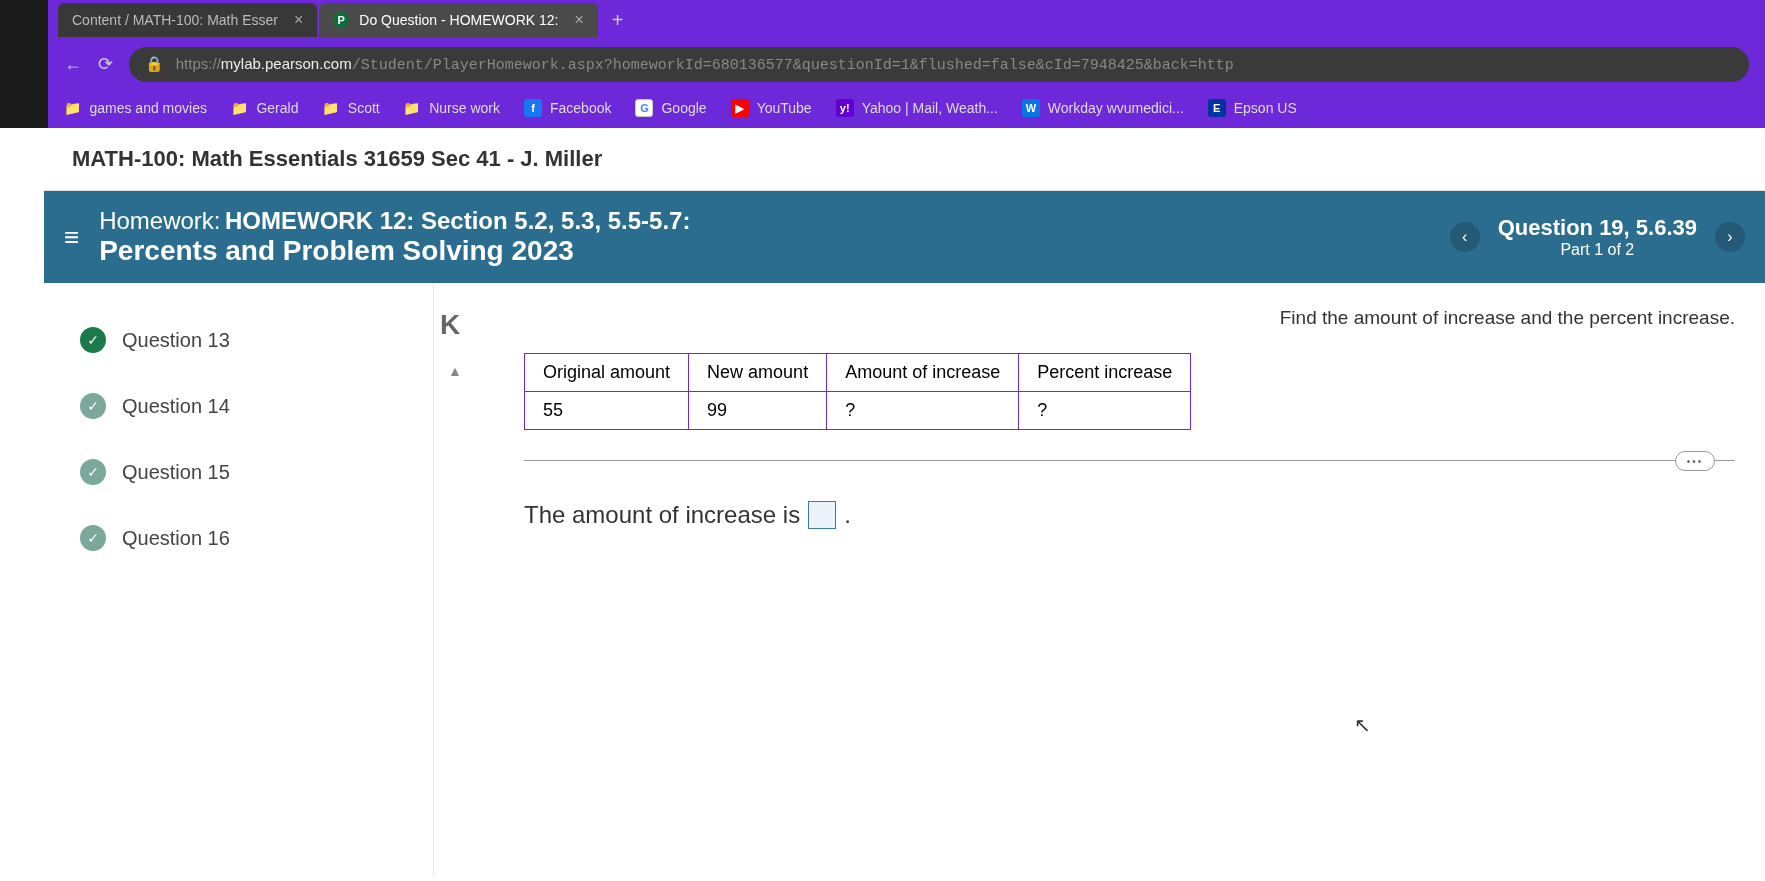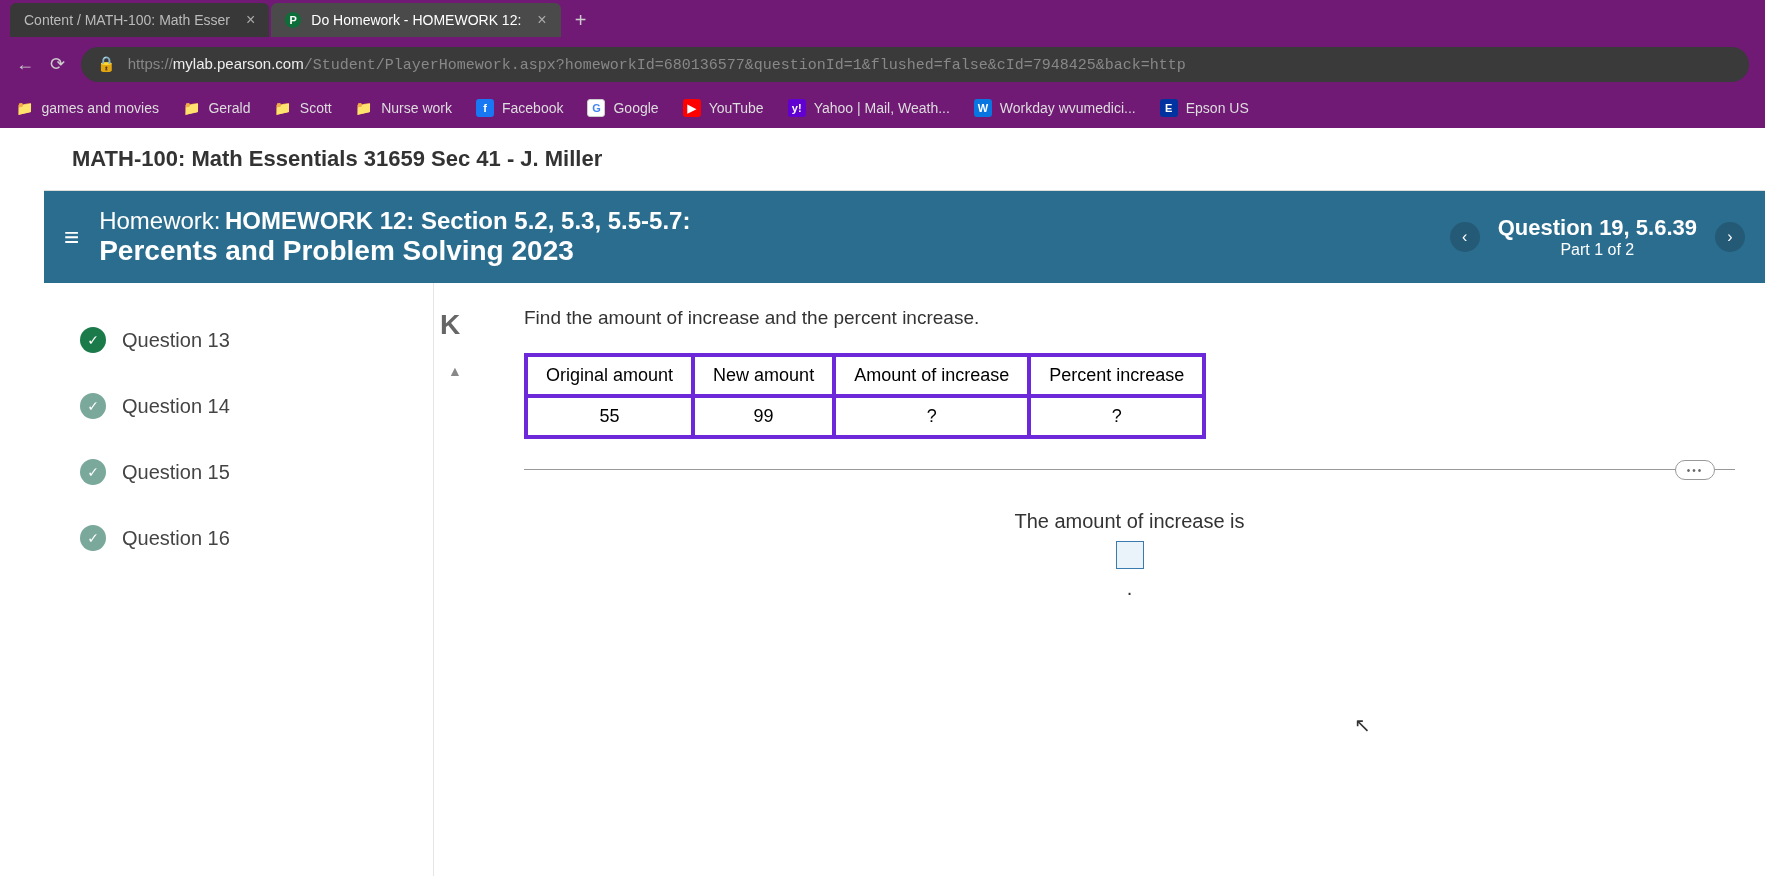--- a/index.html
+++ b/index.html
@@ -1,18 +1,18 @@
 <!DOCTYPE html>
 <html><head>
 <meta charset="utf-8">
 <style>
 * { margin: 0; padding: 0; box-sizing: border-box; font-family: Arial, sans-serif; }
 body { width: 1765px; height: 881px; background: #1a1a1a; overflow: hidden; }
 
-.browser-chrome { background: #701a75; color: #ccc; }
+.browser-chrome { background: #6d28d9; color: #ccc; margin-left: 48px; }
 .tab-bar { display: flex; align-items: center; height: 40px; padding: 0 10px; gap: 2px; }
 .tab { display: flex; align-items: center; gap: 10px; padding: 8px 14px; border-radius: 6px 6px 0 0; font-size: 14px; cursor: pointer; }
 .tab.inactive { background: #383838; color: #bbb; }
 .tab.active { background: #4a4a4a; color: #fff; }
 .tab-icon { width: 16px; height: 16px; border-radius: 50%; display: inline-flex; align-items: center; justify-content: center; font-size: 11px; font-weight: bold; }
 .tab-close { font-size: 16px; color: #aaa; margin-left: 6px; }
 .new-tab { color: #ccc; font-size: 20px; padding: 0 12px; }
 
 .nav-bar { display: flex; align-items: center; height: 48px; padding: 0 16px; gap: 16px; }
 .nav-icon { color: #ccc; font-size: 18px; cursor: pointer; }
@@ -45,46 +45,46 @@
 .sidebar { width: 390px; padding: 24px 28px; border-right: 1px solid #e5e5e5; }
 .sidebar-title { font-size: 28px; color: #333; margin-bottom: 30px; }
 .q-item { display: flex; align-items: center; gap: 16px; padding: 20px 8px; font-size: 20px; color: #444; cursor: pointer; }
 .status-icon { width: 26px; height: 26px; border-radius: 50%; display: flex; align-items: center; justify-content: center; font-size: 14px; color: #fff; }
 .status-done { background: #1a7a4a; }
 .status-partial { background: #7aa89a; }
 
 .main-panel { flex: 1; padding: 24px 30px; position: relative; }
 .collapse-btn { position: absolute; left: 6px; top: 26px; font-size: 28px; color: #666; cursor: pointer; font-weight: bold; }
 .scroll-arrow { position: absolute; left: 14px; top: 80px; color: #888; font-size: 14px; }
-.prompt { font-size: 19px; color: #333; margin-left: 60px; margin-bottom: 24px; }
+.prompt { font-size: 19px; color: #333; margin-left: 60px; margin-bottom: 24px; text-align: right; }
 
 .data-table { border-collapse: collapse; margin-left: 60px; margin-bottom: 30px; }
-.data-table th, .data-table td { border: 4px solid #6d28d9; padding: 8px 18px; font-size: 18px; text-align: center; }
+.data-table th, .data-table td { border: 1px solid #6d28d9; padding: 8px 18px; font-size: 18px; text-align: left; }
 .data-table th { font-weight: normal; }
 
 .divider-row { margin: 30px 0 40px 60px; border-top: 1px solid #999; position: relative; }
 .divider-pill { position: absolute; right: 20px; top: -10px; width: 40px; height: 20px; border: 1px solid #999; border-radius: 10px; background: #fff; display: flex; align-items: center; justify-content: center; font-size: 10px; letter-spacing: 2px; color: #666; }
 
-.answer-line { margin-left: 60px; font-size: 20px; color: #333; display: flex; align-items: center; gap: 8px; flex-direction: column; }
+.answer-line { margin-left: 60px; font-size: 24px; color: #333; display: flex; align-items: center; gap: 8px; }
 .answer-box { width: 28px; height: 28px; border: 1px solid #3a7aaf; background: #eaf3fa; }
 
 .cursor-ptr { position: absolute; left: 920px; top: 430px; font-size: 20px; color: #333; }
 </style>
 </head>
 <body>
 
 <div class="browser-chrome">
   <div class="tab-bar">
     <div class="tab inactive">
       <span>Content / MATH-100: Math Esser</span>
       <span class="tab-close">×</span>
     </div>
     <div class="tab active">
       <span class="tab-icon" style="background:#0d6e3a;">P</span>
-      <span>Do Homework - HOMEWORK 12:</span>
+      <span>Do Question - HOMEWORK 12:</span>
       <span class="tab-close">×</span>
     </div>
     <div class="new-tab">+</div>
   </div>
 
   <div class="nav-bar">
     <span class="nav-icon">←</span>
     <span class="nav-icon">⟳</span>
     <div class="url-bar">
       <span>🔒</span>

